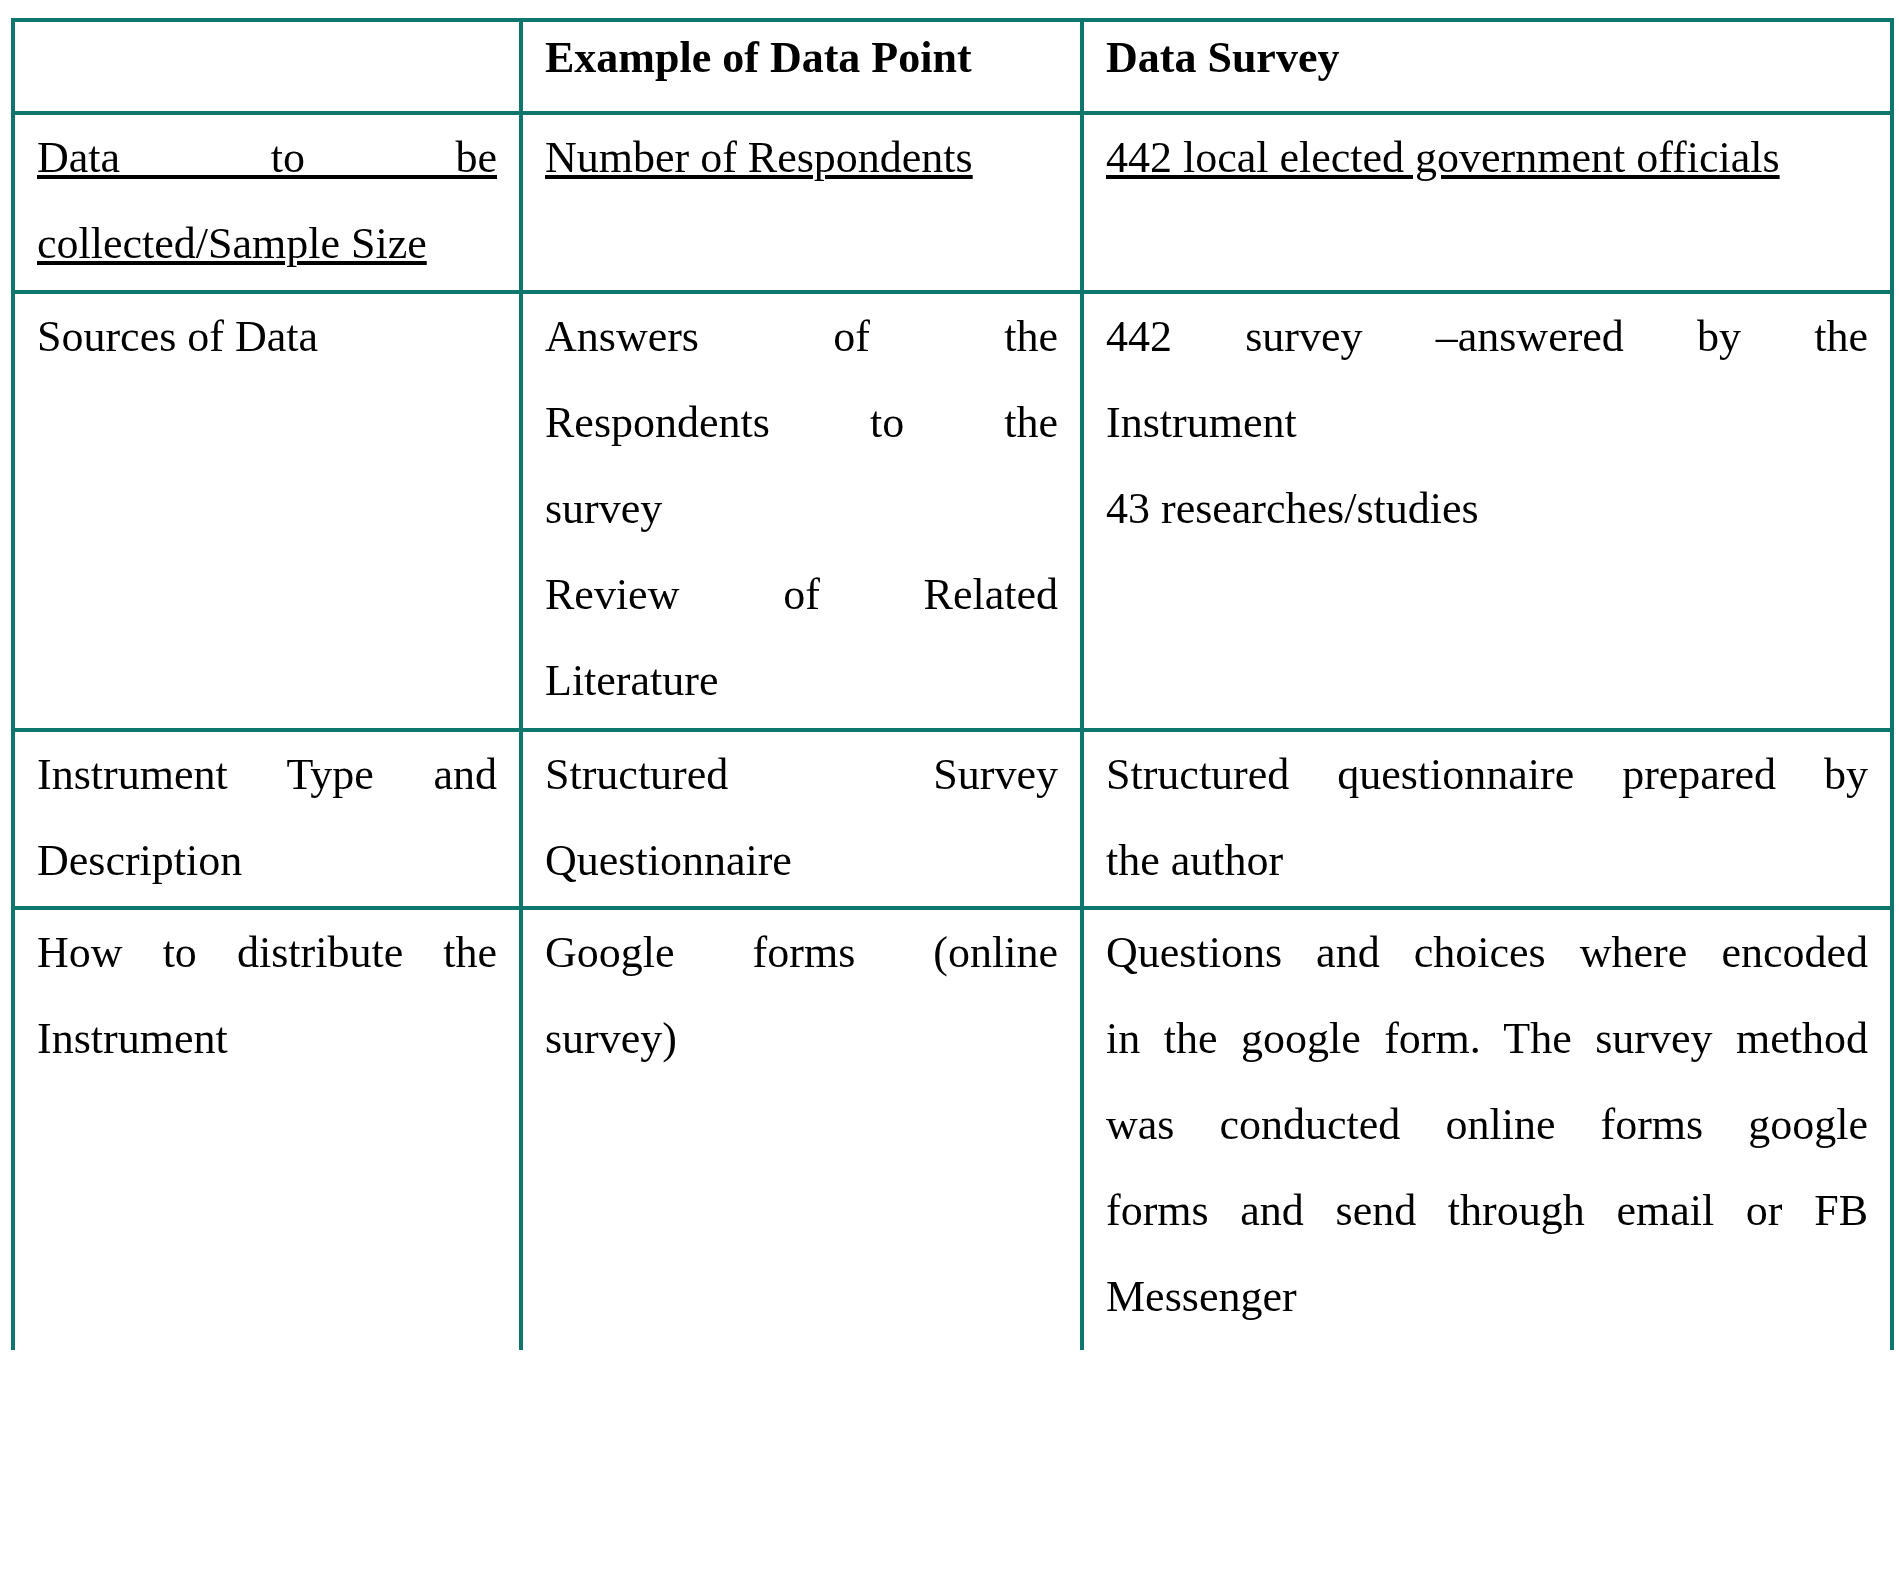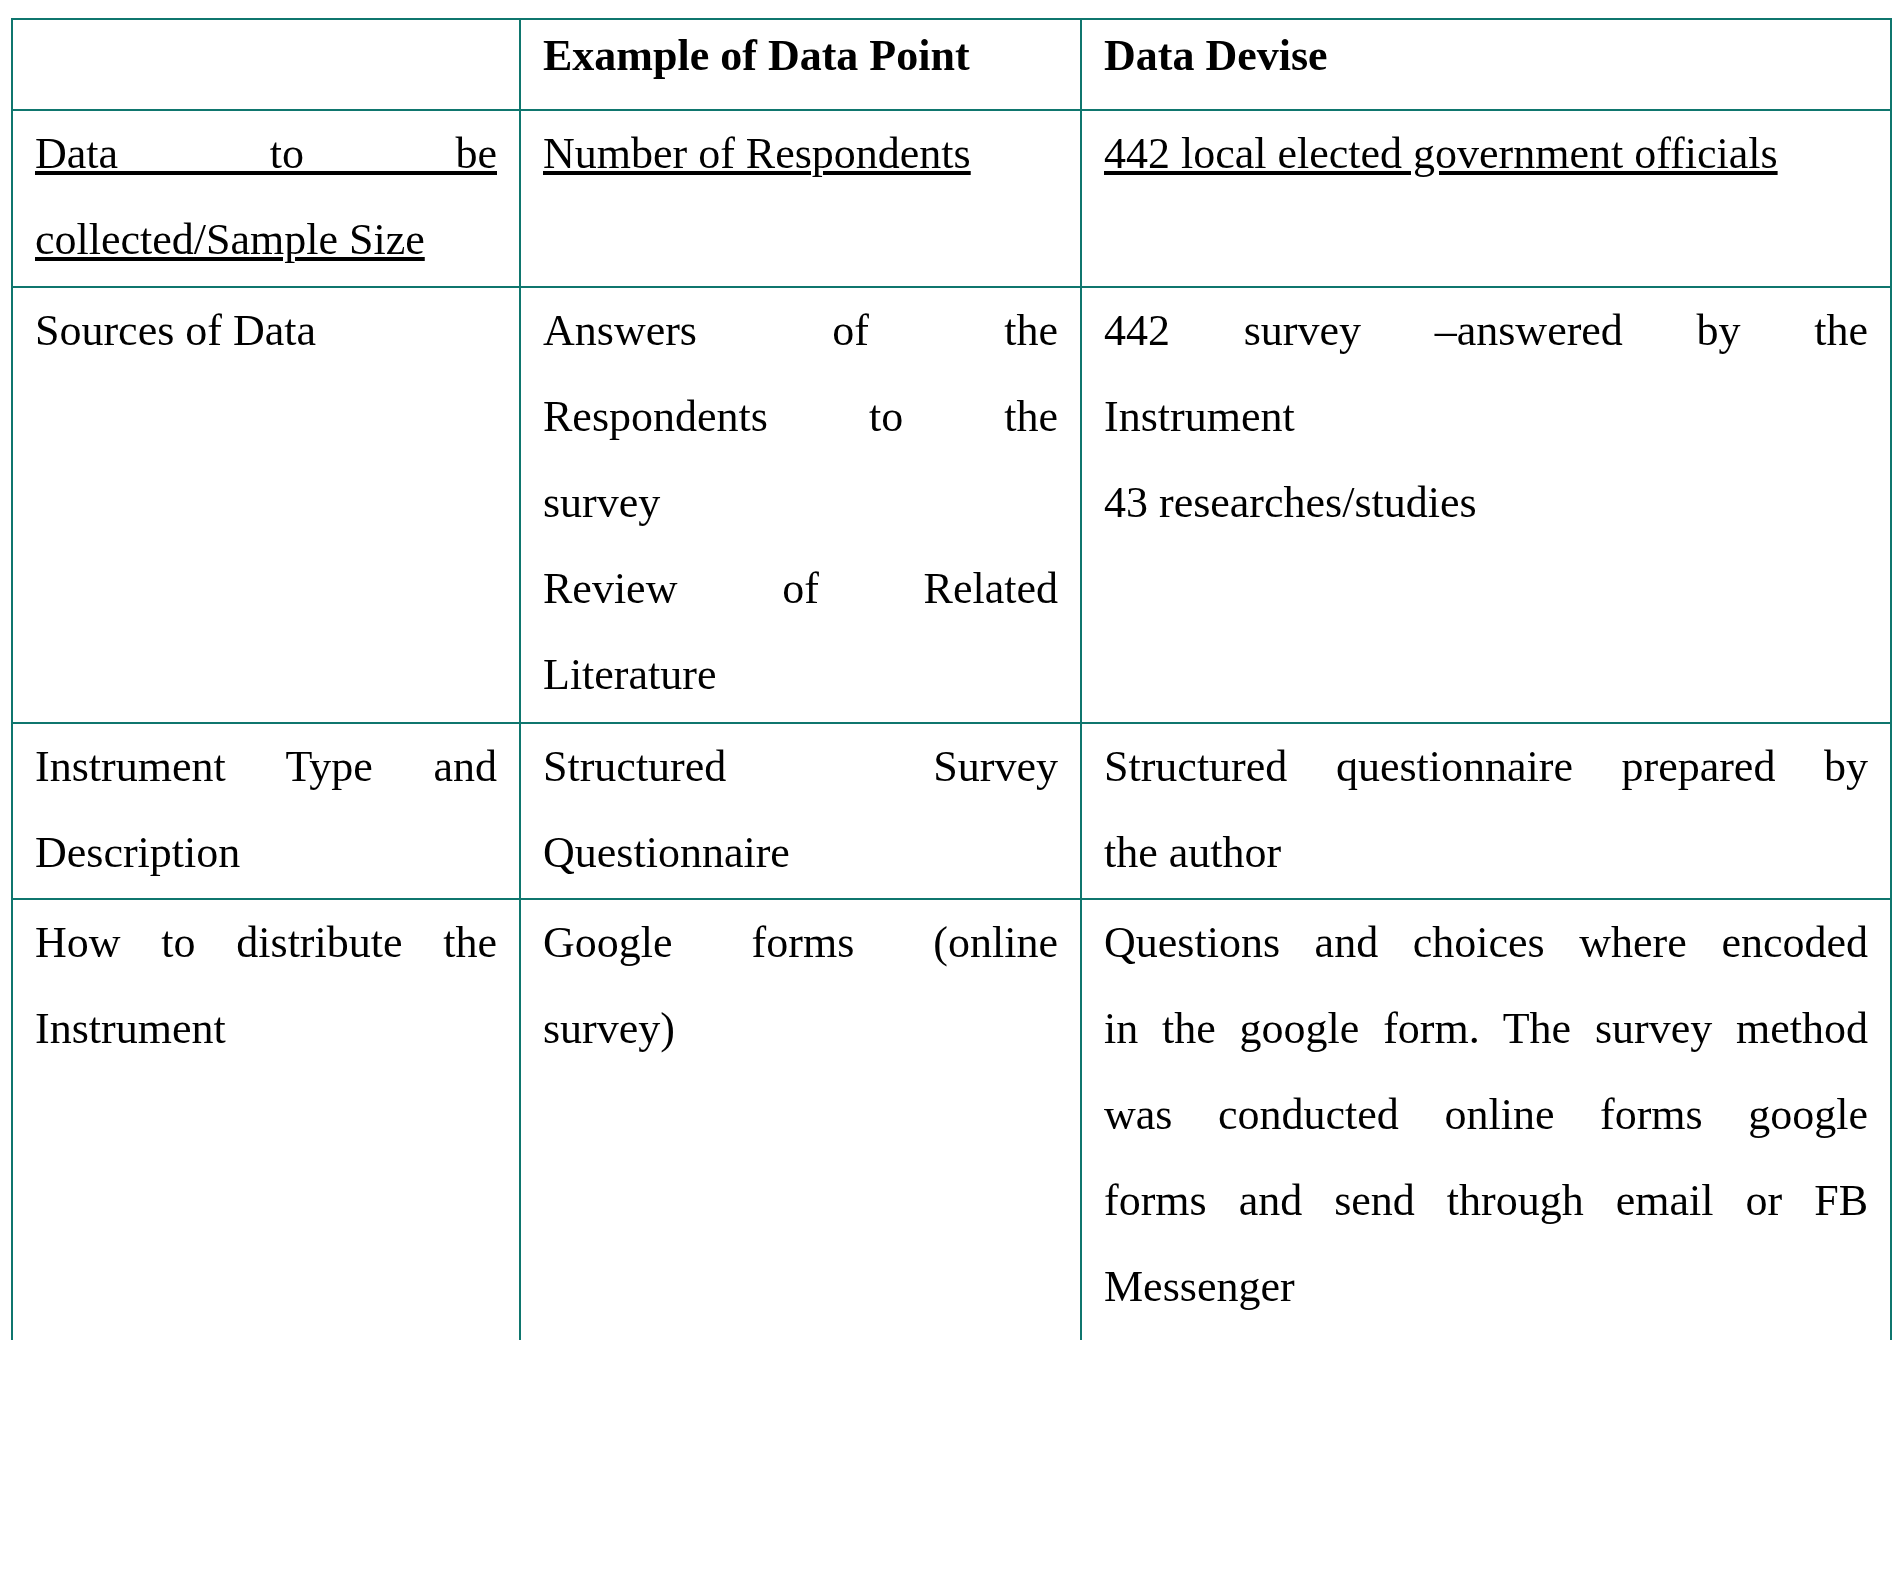--- a/index.html
+++ b/index.html
@@ -8,21 +8,21 @@
     position: absolute;
     left: 11px; top: 18px;
     width: 1879px;
     border-collapse: collapse;
     table-layout: fixed;
     font-family: "Liberation Serif", "DejaVu Serif", serif;
     font-size: 44px;
     color: #000;
   }
   .doc-table td, .doc-table th {
-    border: 2px solid #0f766e;
+    border: 4px solid #0f766e;
     vertical-align: top;
     padding: 0 22px;
     line-height: 86px;
     text-align: justify;
     text-align-last: left;
   }
   .doc-table th {
     font-weight: bold;
     text-align: left;
     height: 87px;
@@ -47,21 +47,21 @@
 <table class="doc-table">
   <colgroup>
     <col class="col1">
       <col class="col2">
       <col class="col3">
   </colgroup>
   <thead>
     <tr>
       <th></th>
       <th>Example of Data Point</th>
-      <th>Data Devise</th>
+      <th>Data Survey</th>
     </tr>
   </thead>
   <tbody>
     <tr class="row1">
       <td class="cell-lines">
         <span class="line">Data to be</span>
         <span class="line last">collected/Sample Size</span>
       </td>
       <td class="cell-lines">
         <span class="line last">Number of Respondents</span>

